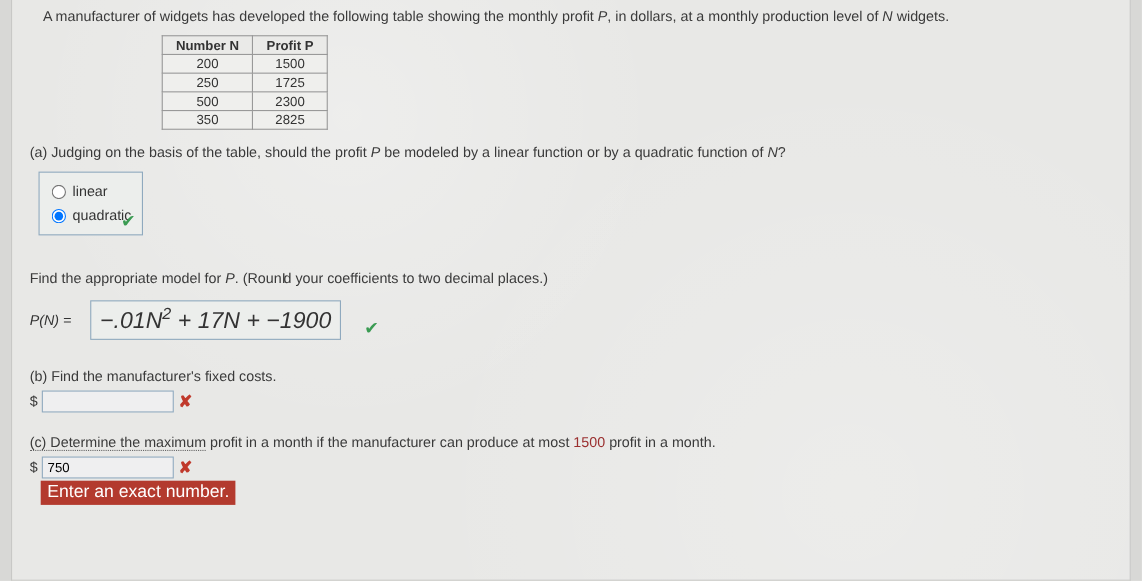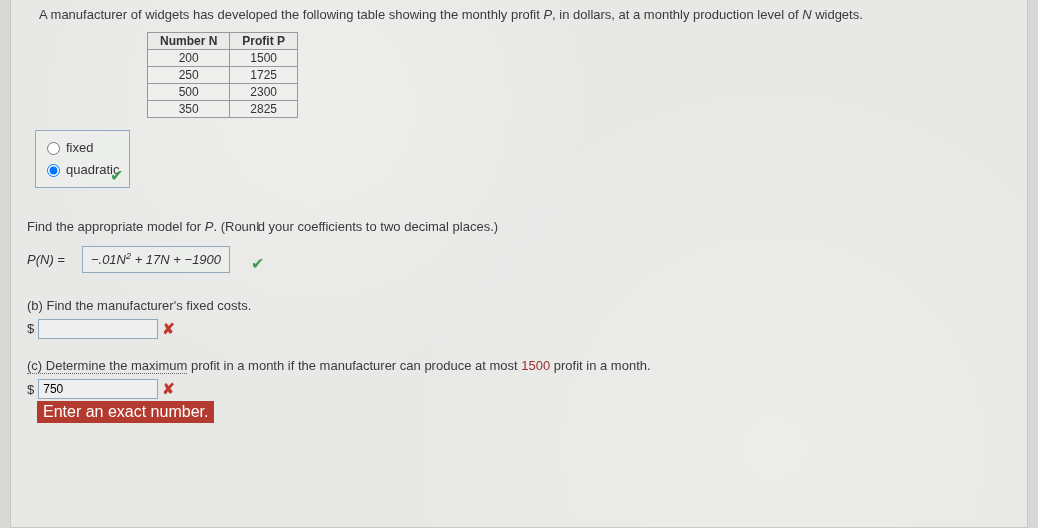--- a/index.html
+++ b/index.html
@@ -85,21 +85,21 @@
   .formula-row {
     display: flex;
     align-items: center;
     gap: 17px;
     margin-bottom: 24px;
   }
   .formula-label { font-style: italic; }
   .formula-box {
     border: 1px solid #8fa9be;
     padding: 4px 8px;
-    font-size: 13px;
+    font-size: 21px;
     background: #eceeec;
     font-style: italic;
   }
   .formula-box sup { font-size: 0.7em; }
   .check-inline {
     color: #3a9b52;
     font-size: 16px;
     margin-left: 4px;
     align-self: flex-end;
   }
@@ -169,25 +169,28 @@
           <td>500</td>
           <td>2300</td>
         </tr>
     <tr>
           <td>350</td>
           <td>2825</td>
         </tr>
   </tbody>
     </table>
 
+  <p class="q-line">
+    <span>(a) Judging on the basis of the table, should the profit </span><i>P</i><span> be modeled by a linear function or by a quadratic function of </span><i>N</i><span>?</span>
+  </p>
 
   <div class="choice-box">
     <label class="choice">
       <input type="radio" name="model" style="">
-      <span>fixed</span>
+      <span>linear</span>
     </label>
     <label class="choice">
       <input type="radio" name="model" checked="" style="">
       <span>quadratic</span>
     </label>
     <span class="check">✔</span>
   </div>
 
   <p class="q-line find-line">
     <span>Find the appropriate model for <i>P</i>. (Roun<span class="cursor-caret">I</span>d your coefficients to two decimal places.)</span>

